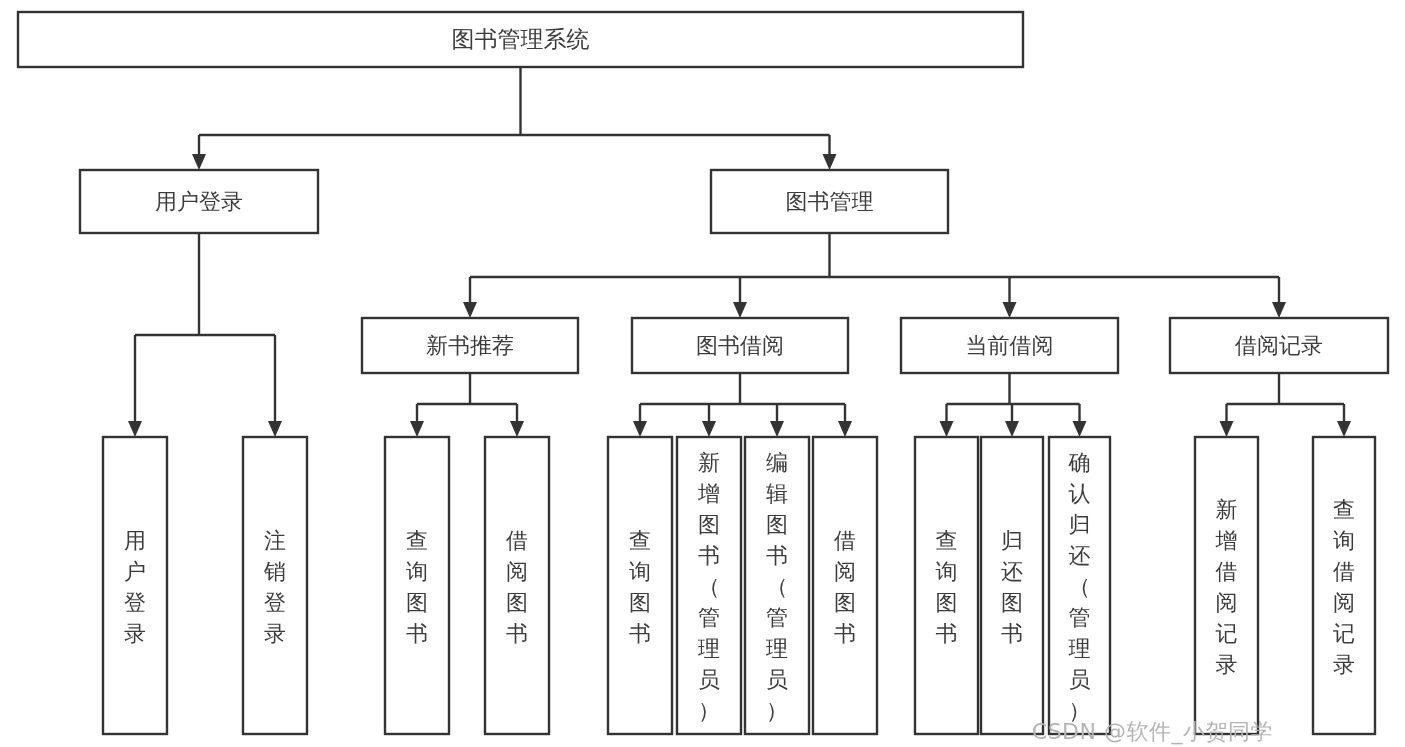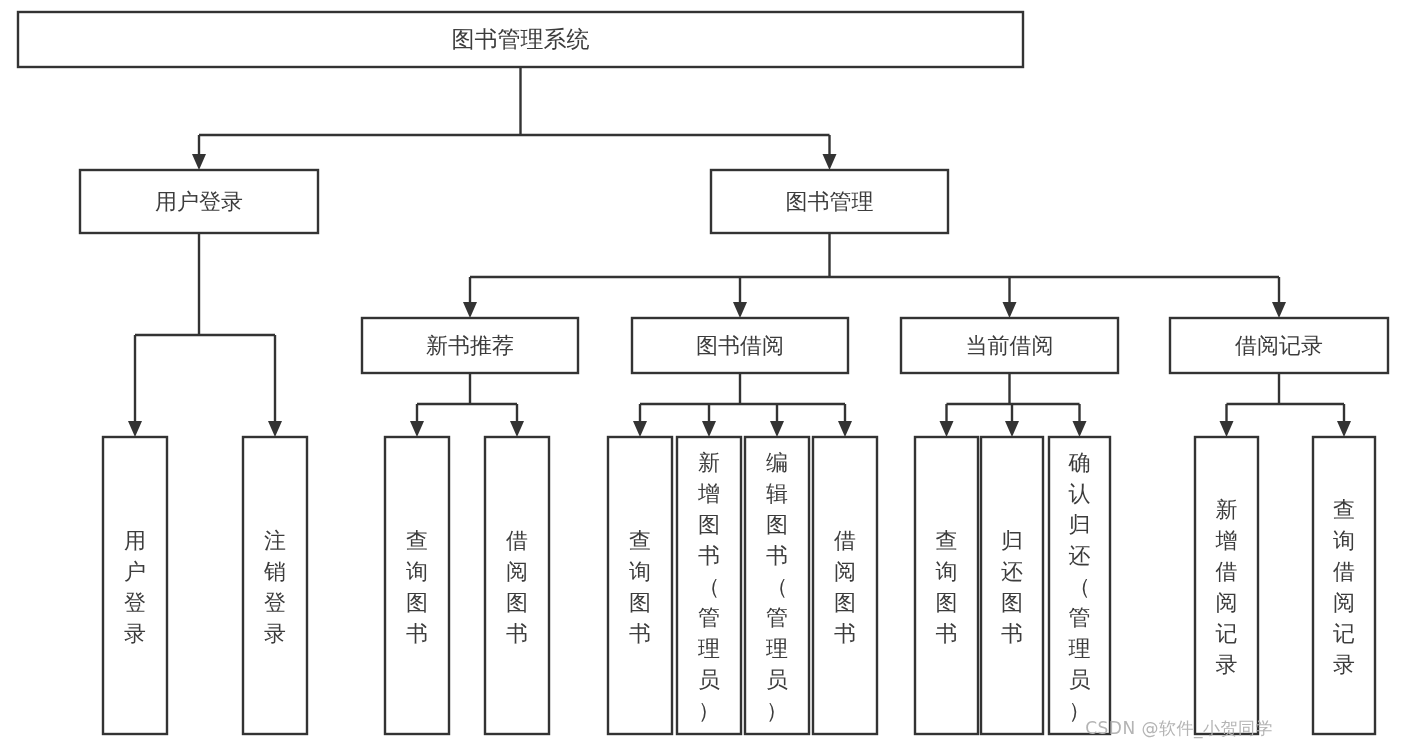--- a/index.html
+++ b/index.html
@@ -52,23 +52,23 @@
     fill: none;
     stroke-linecap: butt;
   }
   .arrow-head {
     fill: #333333;
     stroke: none;
   }
   .watermark {
     position: absolute;
     right: 8px;
-    bottom: 7px;
-    font-family: "DejaVu Sans", "Liberation Sans", sans-serif;
-    font-size: 17px;
+    bottom: 0;
+    font-family: "DejaVu Sans", "Liberation Sans", sans-serif;
+    font-size: 22px;
     color: #b4b4b4;
     letter-spacing: 0.5px;
     white-space: nowrap;
     user-select: none;
   }
 </style>
 </head>
 <body>
 
 <div id="diagram-root">

